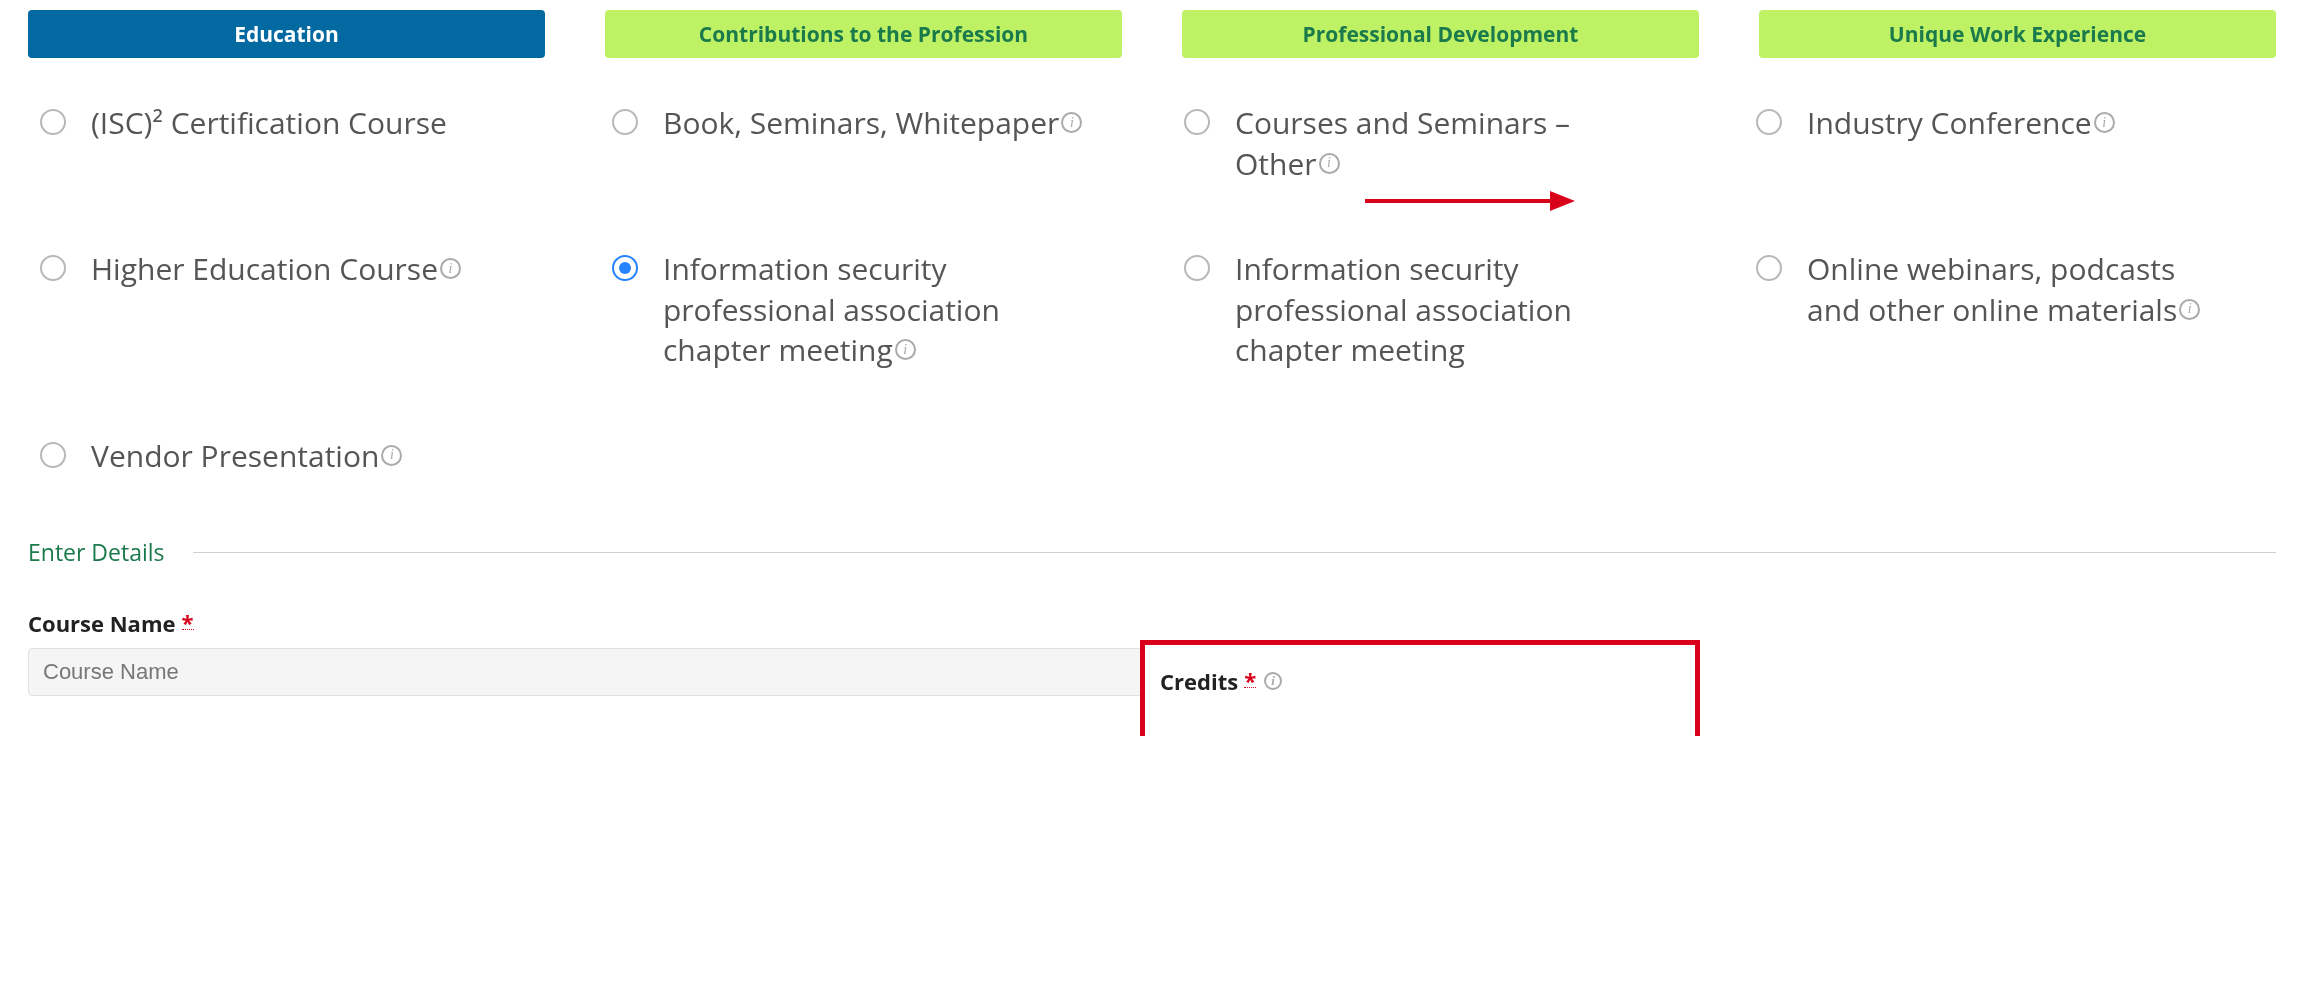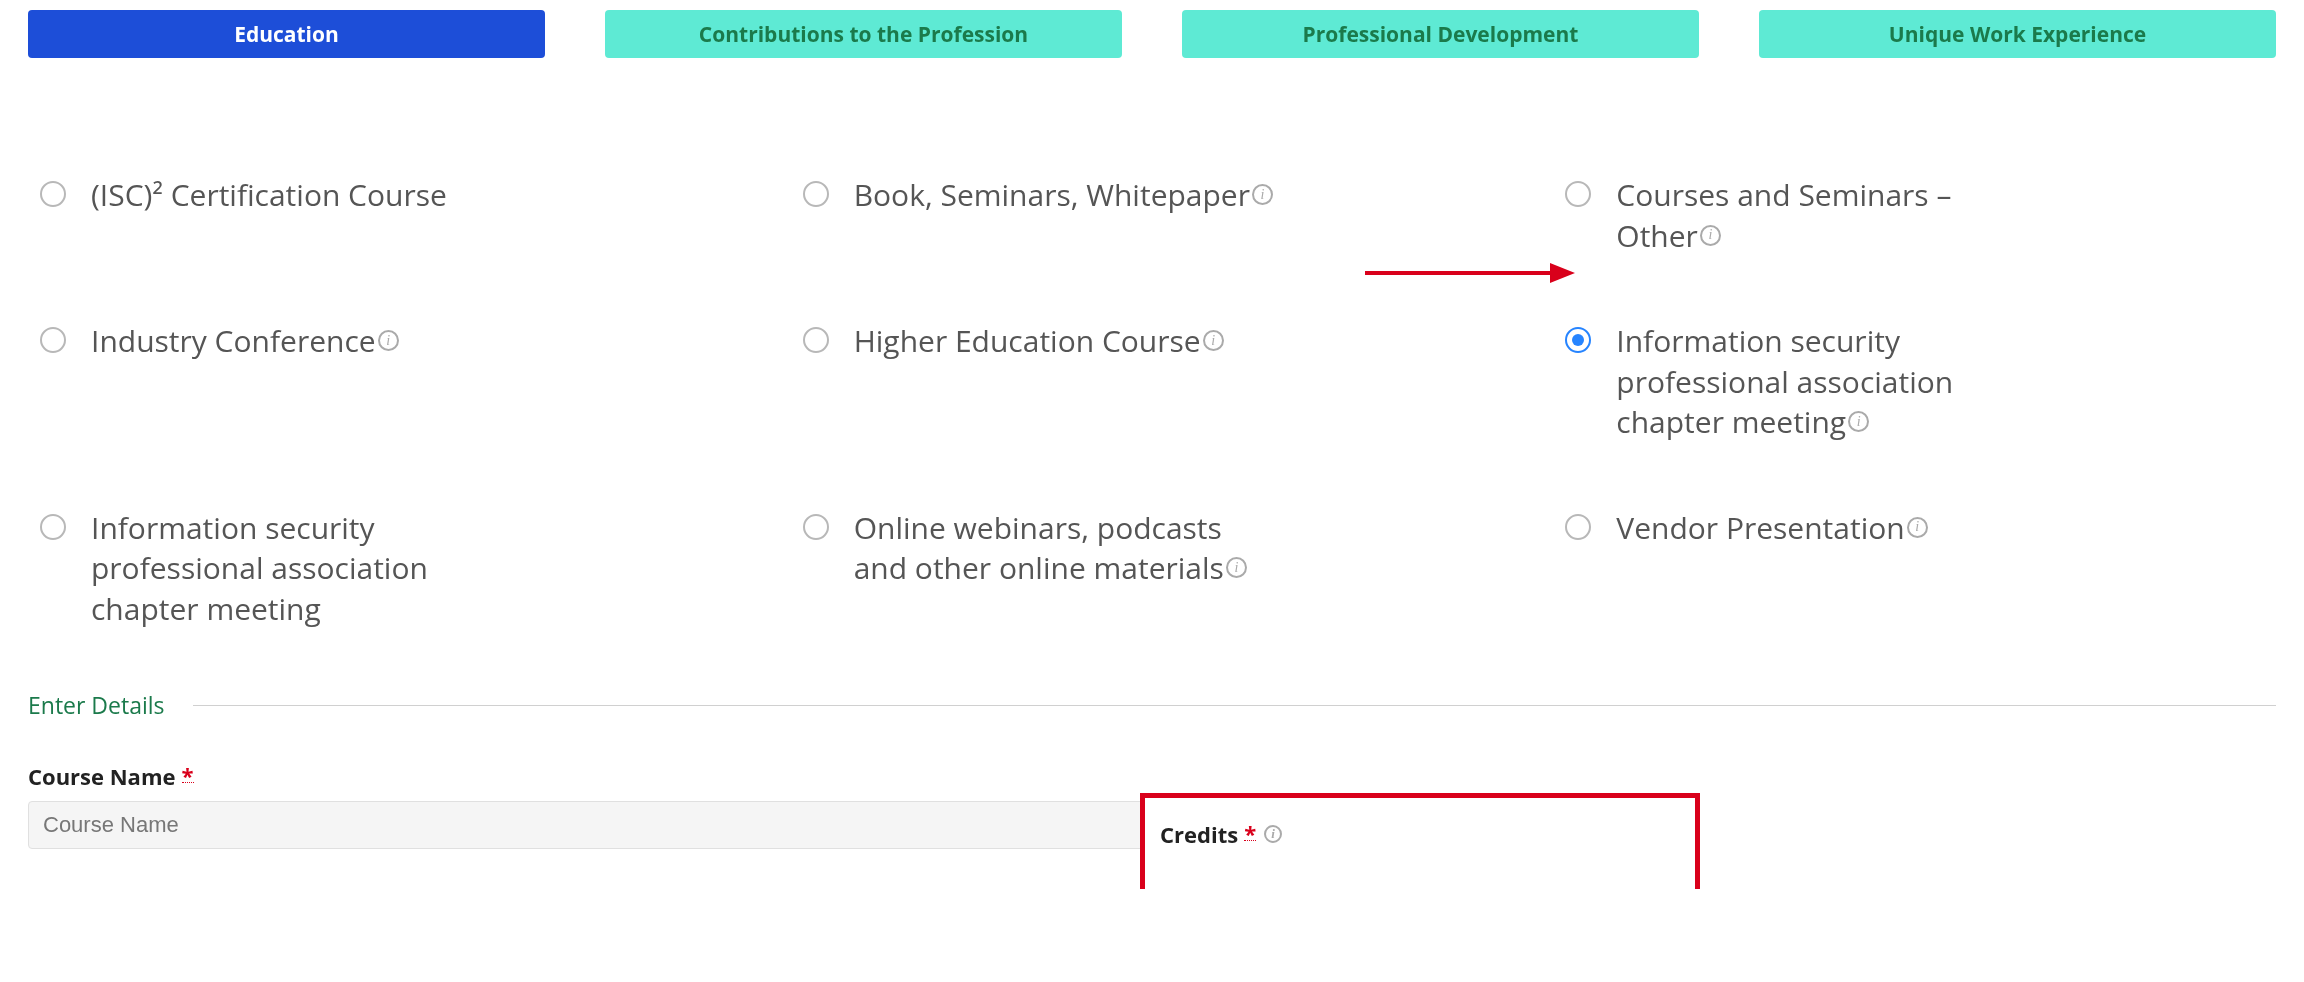--- a/index.html
+++ b/index.html
@@ -20,32 +20,32 @@
     gap: 60px;
   }
   .tab {
     flex: 1;
     padding: 10px 0;
     text-align: center;
     font-weight: 700;
     font-size: 21px;
     border-radius: 4px;
     cursor: pointer;
-    background: #5eead4;
+    background: #bef264;
     color: #1b7a4b;
   }
   .tab.active {
-    background: #1d4ed8;
+    background: #0369a1;
     color: #fff;
   }
   
   .options {
-    margin-top: 117px;
+    margin-top: 45px;
     display: grid;
-    grid-template-columns: repeat(3, 1fr);
+    grid-template-columns: repeat(4, 1fr);
     column-gap: 40px;
     row-gap: 65px;
     position: relative;
   }
   .option {
     display: flex;
     align-items: flex-start;
     gap: 25px;
     padding-left: 12px;
   }

